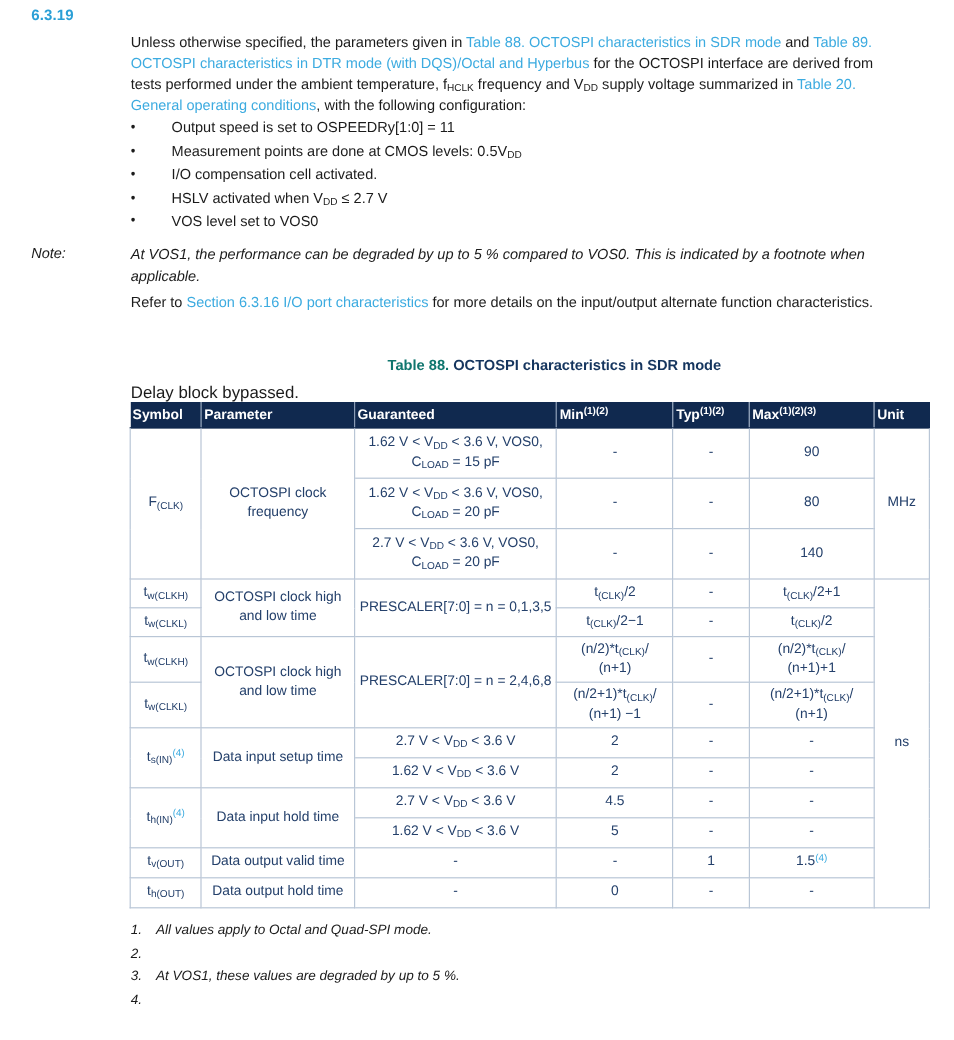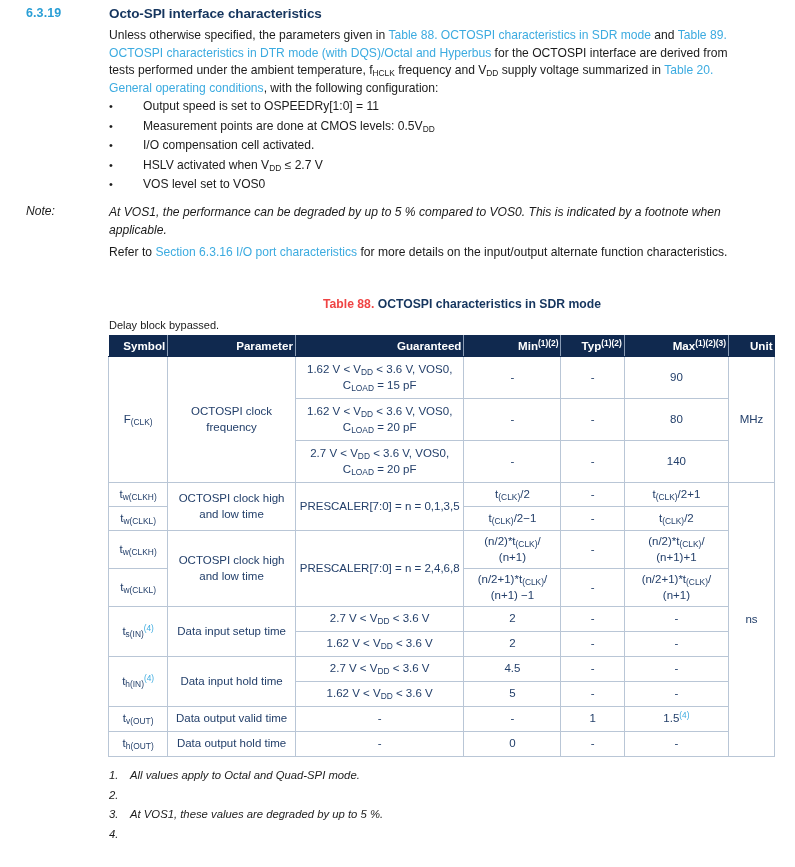--- a/index.html
+++ b/index.html
@@ -120,27 +120,27 @@
 
   
   .tbl-caption {
     position: absolute;
     left: 105px; top: 297px;
     width: 670px;
     text-align: center;
     font-size: 12.2px;
     font-weight: bold;
   }
-  .cap-num { color: #ef4444; margin-left: 44px; }
+  .cap-num { color: #0f766e; margin-left: 44px; }
   .cap-title { color: #15355e; }
 
   .tbl-pre {
     position: absolute;
     left: 109px; top: 319px;
-    font-size: 11px;
+    font-size: 14px;
     color: #1b1b1b;
   }
 
   
   .tbl-wrap {
     position: absolute;
     left: 108px; top: 335px;
     width: 667px;
   }
   table.dt {
@@ -148,21 +148,21 @@
     width: 667px;
     table-layout: fixed;
   }
   table.dt th {
     background: #10294f;
     color: #ffffff;
     font-size: 11.6px;
     font-weight: bold;
     height: 21px;
     padding: 0 2px;
-    text-align: right;
+    text-align: left;
     border-right: 1px solid #8a9cb5;
     border-bottom: 1px solid #10294f;
   }
   table.dt th:last-child { border-right: none; }
   table.dt td {
     font-size: 11.5px;
     color: #24406b;
     text-align: center;
     vertical-align: middle;
     padding: 3px 3px;
@@ -187,21 +187,20 @@
   .fn-num { position: absolute; left: 0; top: 0; width: 16px; }
   .fn-txt { position: absolute; left: 21px; top: 0; }
 </style>
 </head>
 <body>
 
 <div class="page">
 
   <div class="sec-head">
     <span class="sec-num">6.3.19</span>
-    <span class="sec-title">Octo-SPI interface characteristics</span>
   </div>
 
   <div class="body-block">
     <p><span>Unless otherwise specified, the parameters given in </span><span class="lnk">Table 88. OCTOSPI characteristics in SDR mode</span><span> and </span><span class="lnk">Table 89. OCTOSPI characteristics in DTR mode (with DQS)/Octal and Hyperbus</span><span> for the OCTOSPI interface are derived from tests performed under the ambient temperature, f</span><sub>HCLK</sub><span> frequency and V</span><sub>DD</sub><span> supply voltage summarized in </span><span class="lnk">Table 20. General operating conditions</span><span>, with the following configuration:</span></p>
   </div>
 
   <div class="bullets">
     <div class="bul-row">
       <span class="bul-dot">•</span>
       <span class="bul-txt"><span>Output speed is set to OSPEEDRy[1:0] = 11</span><sub></sub><span></span></span>

